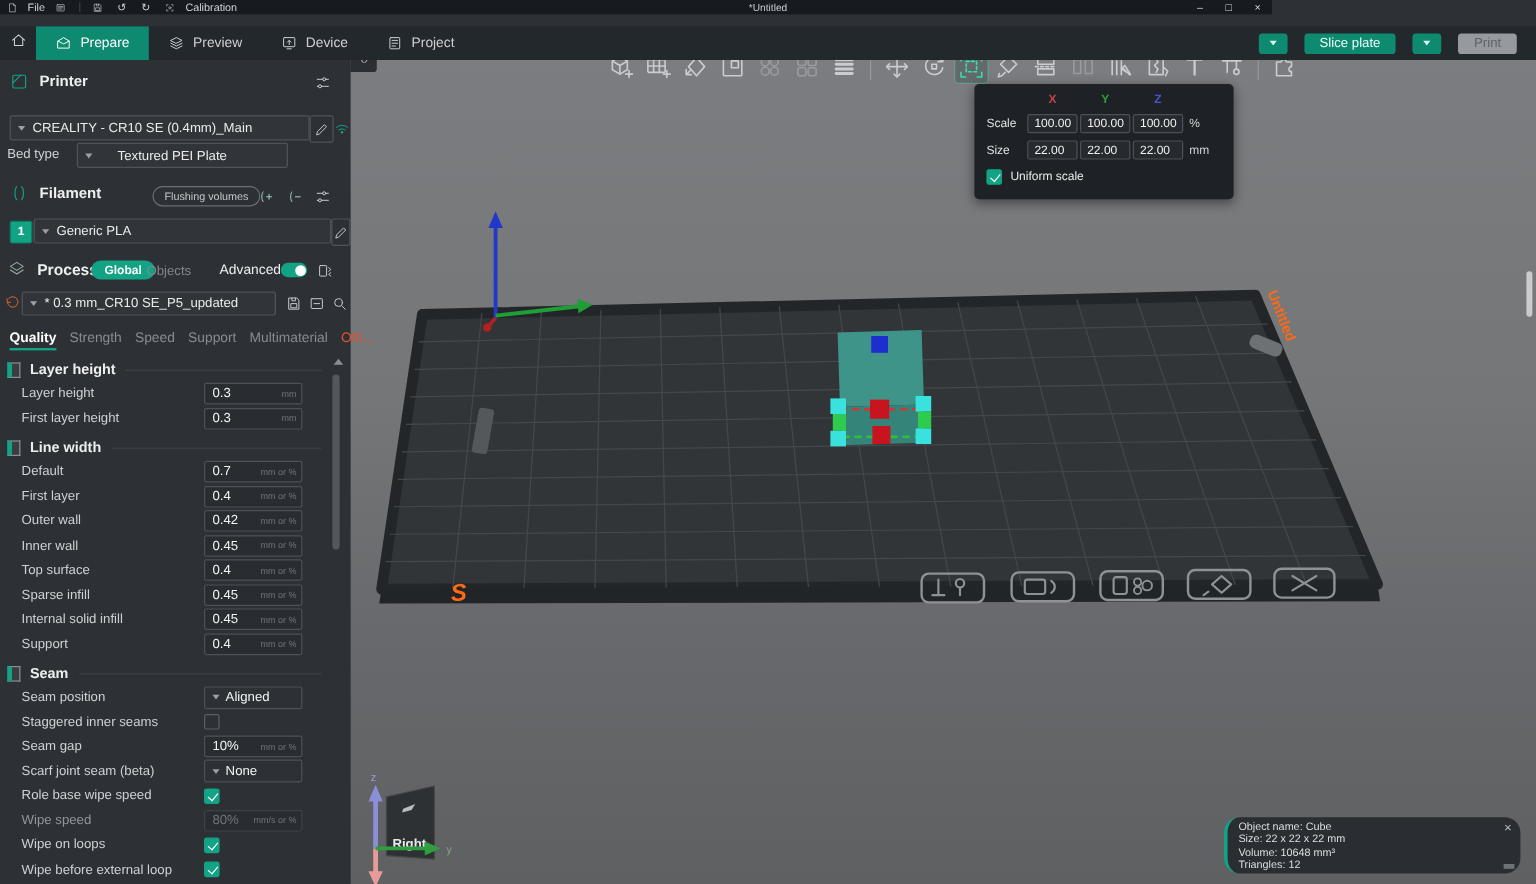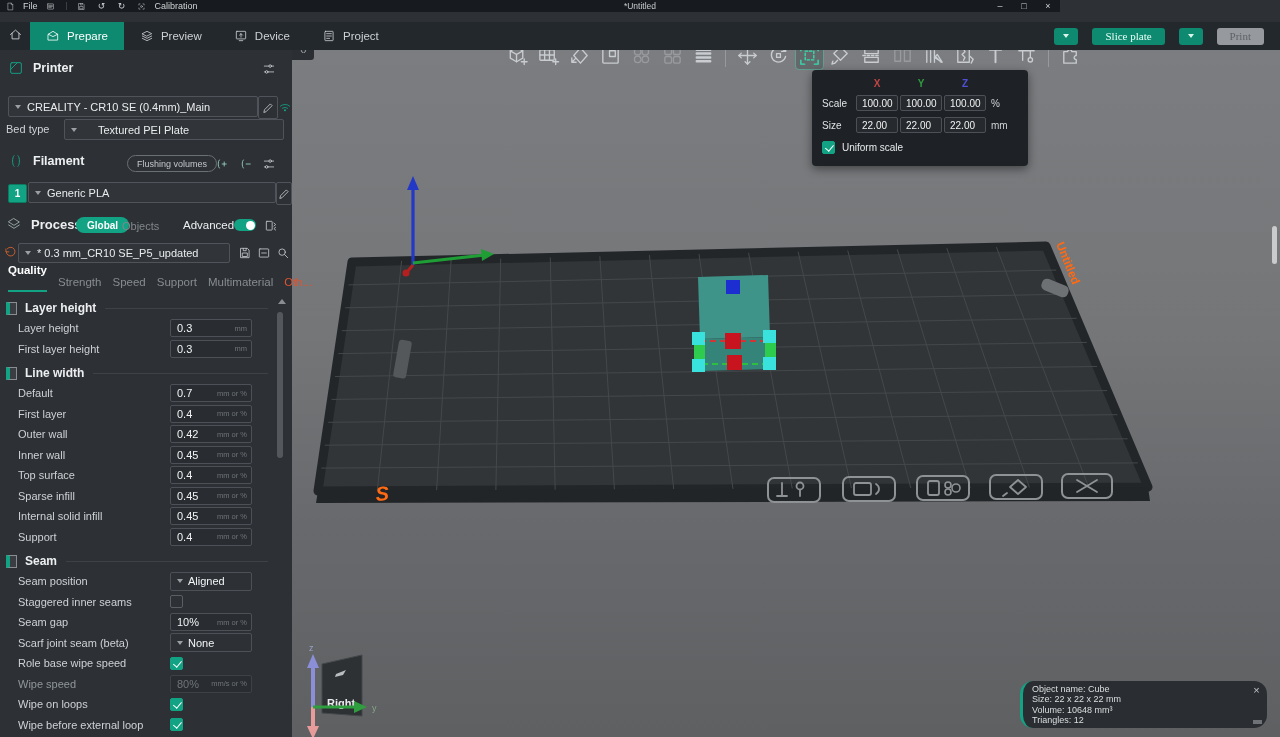--- a/index.html
+++ b/index.html
@@ -18,21 +18,21 @@
   
   #tabbar{position:absolute;left:0;top:22px;width:1280px;height:28px;background:#23282d;
           display:flex;align-items:stretch;z-index:30;}
   .home{width:30px;display:flex;align-items:center;justify-content:center;}
   .home svg{width:15px;height:15px;}
   #main-tabs{display:flex;align-items:stretch;}
   .mtab{display:flex;align-items:center;gap:7px;padding:0 16px;font-size:11.5px;color:#cdd1d4;}
   .mtab .mtab-ic{display:inline-flex;width:14px;height:14px;}
   .mtab .mtab-ic svg{width:14px;height:14px;}
   .mtab.active{background:#0d8a6f;color:#fff;}
-  .tb-actions{margin-left:auto;display:flex;align-items:center;gap:14px;padding-right:16px;font-family:Liberation Serif, serif;}
+  .tb-actions{margin-left:auto;display:flex;align-items:center;gap:14px;padding-right:16px;}
   .chevbtn{width:24px;height:17px;border-radius:3px;background:#0d8a6f;display:flex;align-items:center;justify-content:center;}
   .btnmain{height:17px;border-radius:3px;padding:0 13px;font-size:11px;display:flex;align-items:center;}
   .btnmain.green{background:#0d8a6f;color:#eafff8;}
   .btnmain.gray{background:#96999d;color:#5f6267;}
   .chev{display:inline-block;width:0;height:0;border-left:3.5px solid transparent;border-right:3.5px solid transparent;border-top:4px solid #d9f5ec;}
   .chev.dark{border-top-color:#9ba0a5;}
   
   #sidebar{position:absolute;left:0;top:52px;width:292px;bottom:0;background:#2d3136;z-index:20;}
   .shead{position:absolute;display:flex;align-items:center;font-size:12.5px;font-weight:bold;color:#edeff1;}
   .sicon{display:inline-flex;width:16px;height:16px;margin-right:9px;}
@@ -44,21 +44,21 @@
        font-size:11px;color:#e9ebed;padding:0 6px;gap:6px;height:21px;box-sizing:border-box;background:rgba(255,255,255,0.02);white-space:nowrap;overflow:hidden;}
   .pill{position:absolute;border:1px solid #6a6f74;border-radius:9px;font-size:9px;color:#c3c7ca;padding:0 9px;height:15px;display:flex;align-items:center;}
   .pill-green{position:absolute;background:#12a384;color:#fff;border-radius:9px;font-size:10px;padding:0 11px;height:16px;display:flex;align-items:center;font-weight:bold;}
   .plainlabel{position:absolute;font-size:11px;color:#cfd3d6;white-space:nowrap;}
   .toggle{position:absolute;width:22px;height:12px;border-radius:6px;background:#12a384;}
   .toggle::after{content:"";position:absolute;right:1.5px;top:1.5px;width:9px;height:9px;border-radius:50%;background:#fff;}
   .badge{position:absolute;width:17px;height:17px;background:#12a384;border:1px solid #0b7a61;border-radius:2px;
          color:#fff;font-size:10px;font-weight:bold;display:flex;align-items:center;justify-content:center;}
   #process-tabs{position:absolute;left:8px;top:220px;display:flex;gap:11px;align-items:flex-end;height:20px;}
   .ptab{font-size:11.5px;color:#878c91;padding-bottom:4px;}
-  .ptab.active{color:#ffffff;font-weight:bold;border-bottom:2.5px solid #12a384;padding-bottom:14px;}
+  .ptab.active{color:#ffffff;font-weight:bold;border-bottom:2.5px solid #12a384;padding-bottom:2px;}
   .ptab.alert{color:#e0532f;}
   
   #settings-list{position:absolute;left:0;top:244px;width:276px;bottom:0;overflow:hidden;}
   .grp{display:flex;align-items:center;height:20px;margin:4px 8px 0 6px;}
   .grp:first-child{margin-top:2px;}
   .gicon{width:11px;height:13px;border:1px solid #8a8e92;border-left:4px solid #12a384;background:#3a3e42;margin-right:8px;box-sizing:border-box;}
   .gtitle{font-size:12px;font-weight:bold;color:#eceef0;white-space:nowrap;}
   .grule{flex:1;height:1px;background:#3e4247;margin-left:9px;}
   .srow{position:relative;height:20.5px;display:flex;align-items:center;padding-left:18px;}
   .slabel{font-size:11px;color:#ced1d4;white-space:nowrap;}
@@ -240,21 +240,21 @@
           <path d="M5 19l1-4L16 5l3 3L9 18z"></path>
         </svg>
       </span>
     <span class="iconbtn" style="left:276px;top:46px;">
         <svg viewBox="0 0 24 24" fill="none" stroke="#12a384" stroke-width="1.4" stroke-linecap="round" stroke-linejoin="round">
           <path d="M4 10.5a12 12 0 0116 0M7.5 14a8 8 0 019 0"></path>
           <circle cx="12" cy="17.5" r="1.8" fill="#12a384" stroke="none"></circle>
         </svg>
       </span>
     <span class="plainlabel" style="left:6px;top:71px;">Bed type</span>
-    <div class="sel" style="left:64px;top:67px;width:220px;gap:21px;">
+    <div class="sel" style="left:64px;top:67px;width:176px;gap:21px;">
       <i class="chev dark"></i>
       <span>Textured PEI Plate</span>
     </div>
 
     <div class="shead" style="left:8px;top:101px;">
       <span class="sicon">
           <svg viewBox="0 0 24 24" fill="none" stroke="#12a384" stroke-width="1.4" stroke-linecap="round" stroke-linejoin="round">
             <path d="M9 4c-3 2.5-3 13.5 0 16M15 4c3 2.5 3 13.5 0 16"></path>
           </svg>
         </span>

